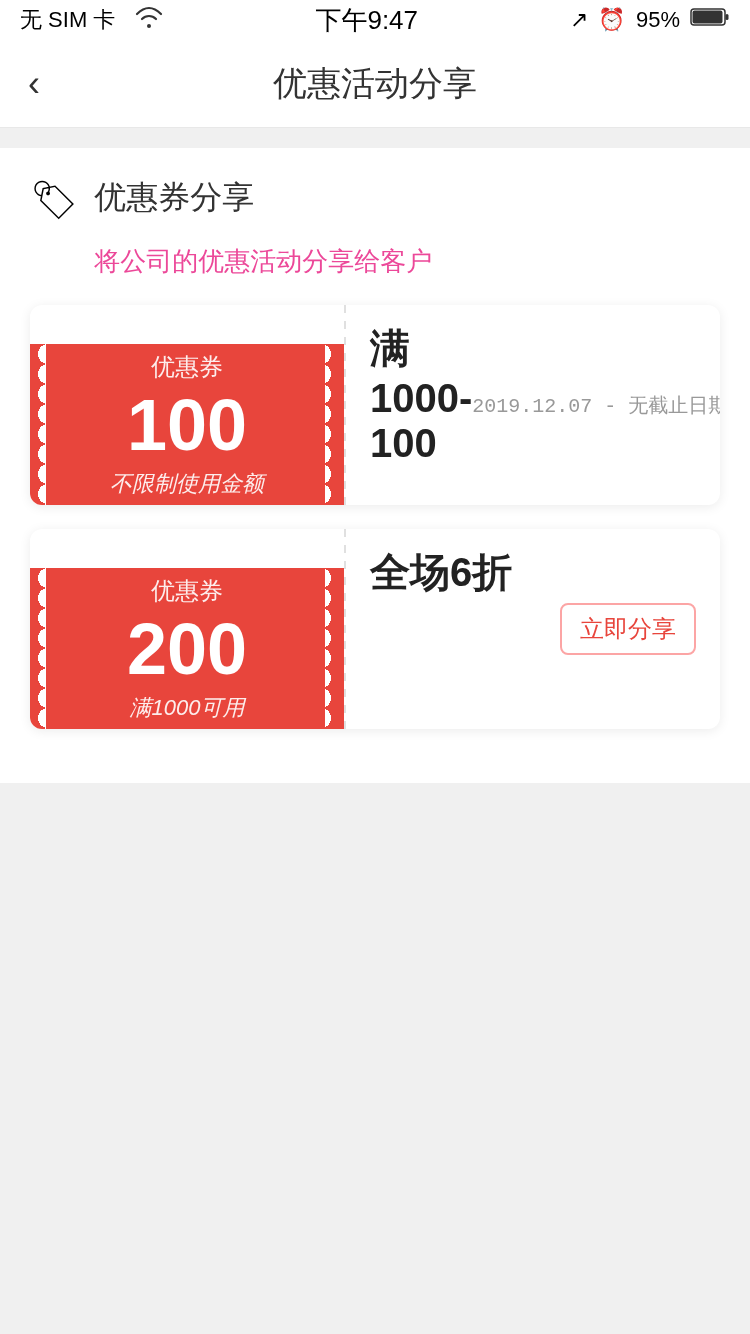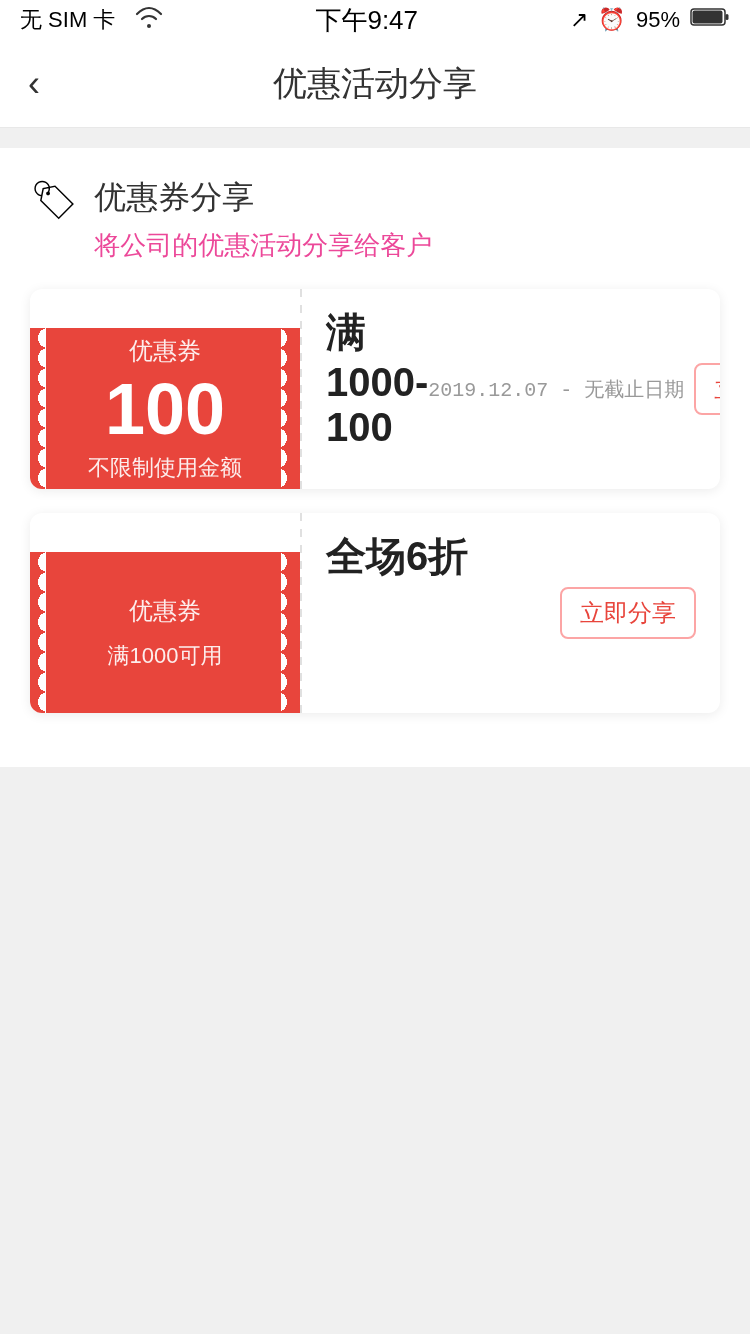--- a/index.html
+++ b/index.html
@@ -76,21 +76,21 @@
       background: #fff;
       padding: 28px 30px 16px 30px;
       display: flex;
       align-items: flex-start;
       gap: 16px;
     }
     .section-icon {
       font-size: 38px;
       margin-top: 2px;
     }
-    .section-text-group { display: flex; flex-direction: column; gap: 8px; }
+    .section-text-group { display: flex; flex-direction: column; gap: 24px; }
     .section-title {
       font-size: 32px;
       font-weight: 500;
       color: #333;
     }
     .section-subtitle {
       font-size: 26px;
       color: #ec4899;
     }
 
@@ -107,21 +107,21 @@
       height: 200px;
       margin-bottom: 24px;
       border-radius: 12px;
       overflow: hidden;
       box-shadow: 0 2px 12px rgba(0,0,0,0.08);
       background: #fff;
     }
 
     
     .coupon-left {
-      width: 270px;
+      width: 314px;
       background: #e8453c;
       display: flex;
       flex-direction: column;
       align-items: center;
       justify-content: center;
       position: relative;
       flex-shrink: 0;
       margin-top: 39px;
     }
     .coupon-left::after {
@@ -154,20 +154,21 @@
     .coupon-amount {
       font-size: 72px;
       font-weight: 700;
       color: #fff;
       line-height: 1;
     }
     .coupon-condition {
       font-size: 22px;
       color: rgba(255,255,255,0.9);
       margin-top: 8px;
+      font-style: italic;
     }
 
     
     .coupon-divider {
       width: 2px;
       background: repeating-linear-gradient(to bottom, #e0e0e0 0, #e0e0e0 8px, transparent 8px, transparent 16px);
       flex-shrink: 0;
     }
 
     
@@ -272,20 +273,21 @@
       <div class="coupon-footer">
         <span class="coupon-date">2019.12.07 - 无截止日期</span>
         <button class="share-btn">立即分享</button>
       </div>
     </div>
   </div>
 
   <div class="coupon-card">
     <div class="coupon-left">
       <div class="coupon-label">优惠券</div>
+      <div class="coupon-amount">200</div>
       <div class="coupon-condition">满1000可用</div>
     </div>
     <div class="coupon-divider"></div>
     <div class="coupon-right">
       <div class="coupon-name">全场6折</div>
       <div class="coupon-footer">
         <button class="share-btn">立即分享</button>
       </div>
     </div>
   </div>

